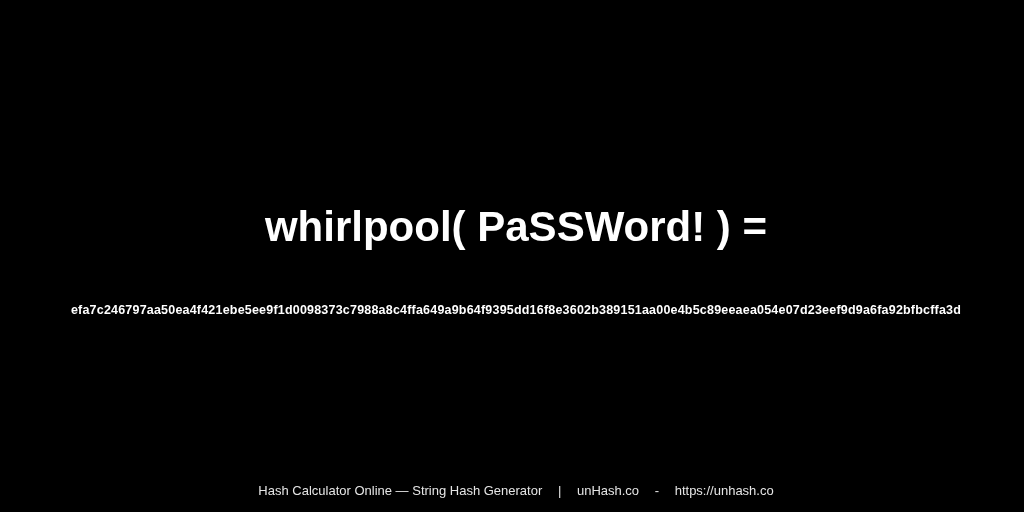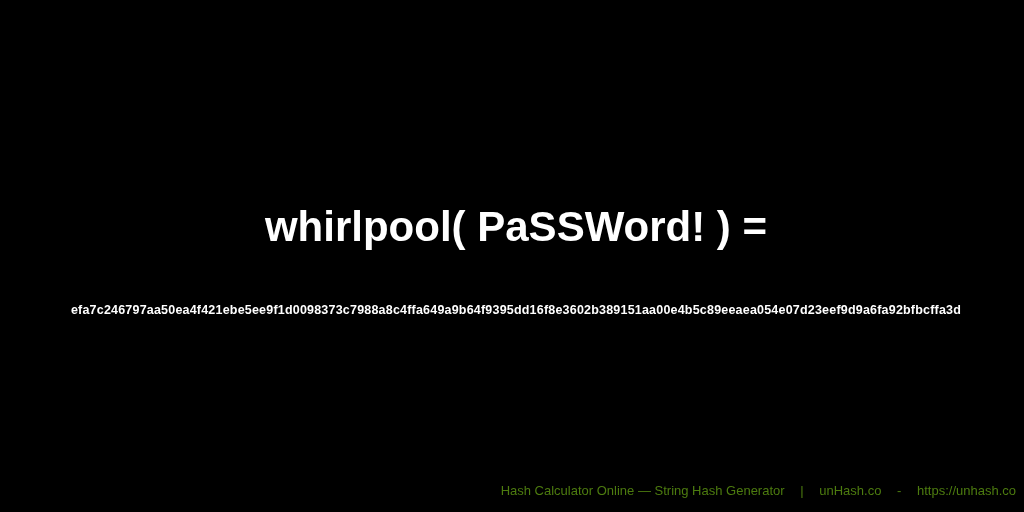--- a/index.html
+++ b/index.html
@@ -35,23 +35,23 @@
       text-align: center;
       letter-spacing: 0.2px;
       font-family: Arial, Helvetica, sans-serif;
       font-weight: bold;
     }
     .footer {
       position: absolute;
       bottom: 10px;
       left: 0;
       right: 0;
-      text-align: right;
+      text-align: center;
       font-size: 13px;
-      color: #4d7c0f;
+      color: #e5e5e5;
     }
     .footer-part {
       display: inline;
     }
     .footer-sep {
       margin: 0 4px;
     }
   </style>
 </head>
 <body>

